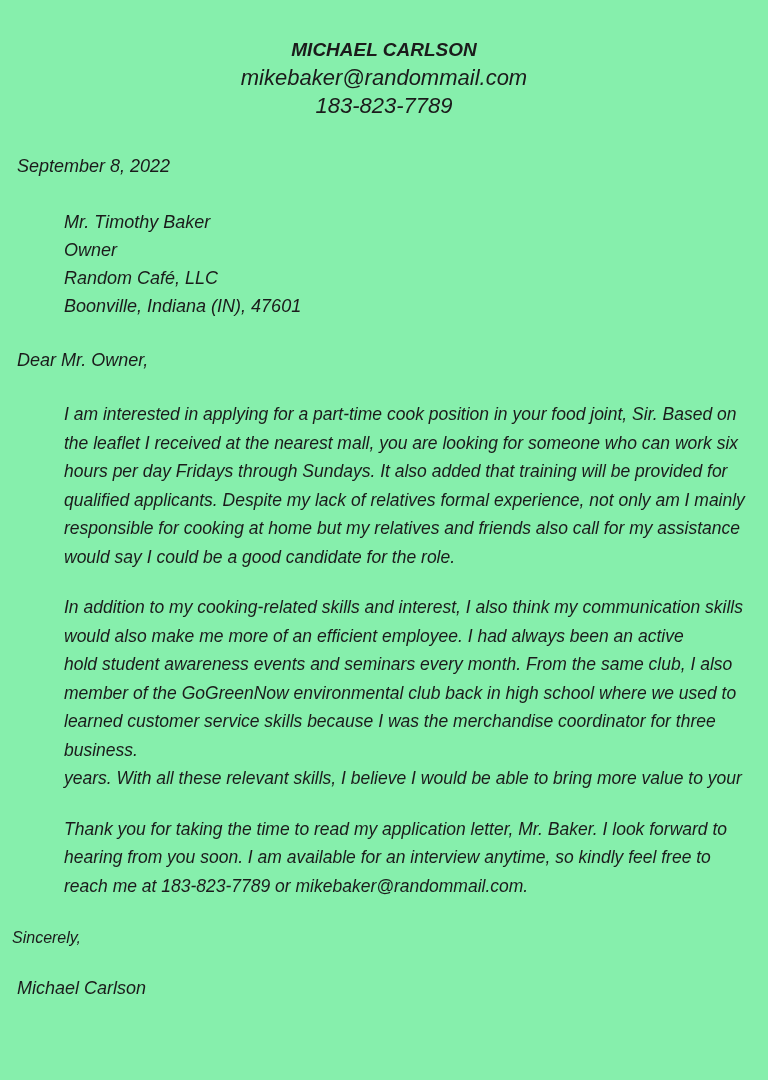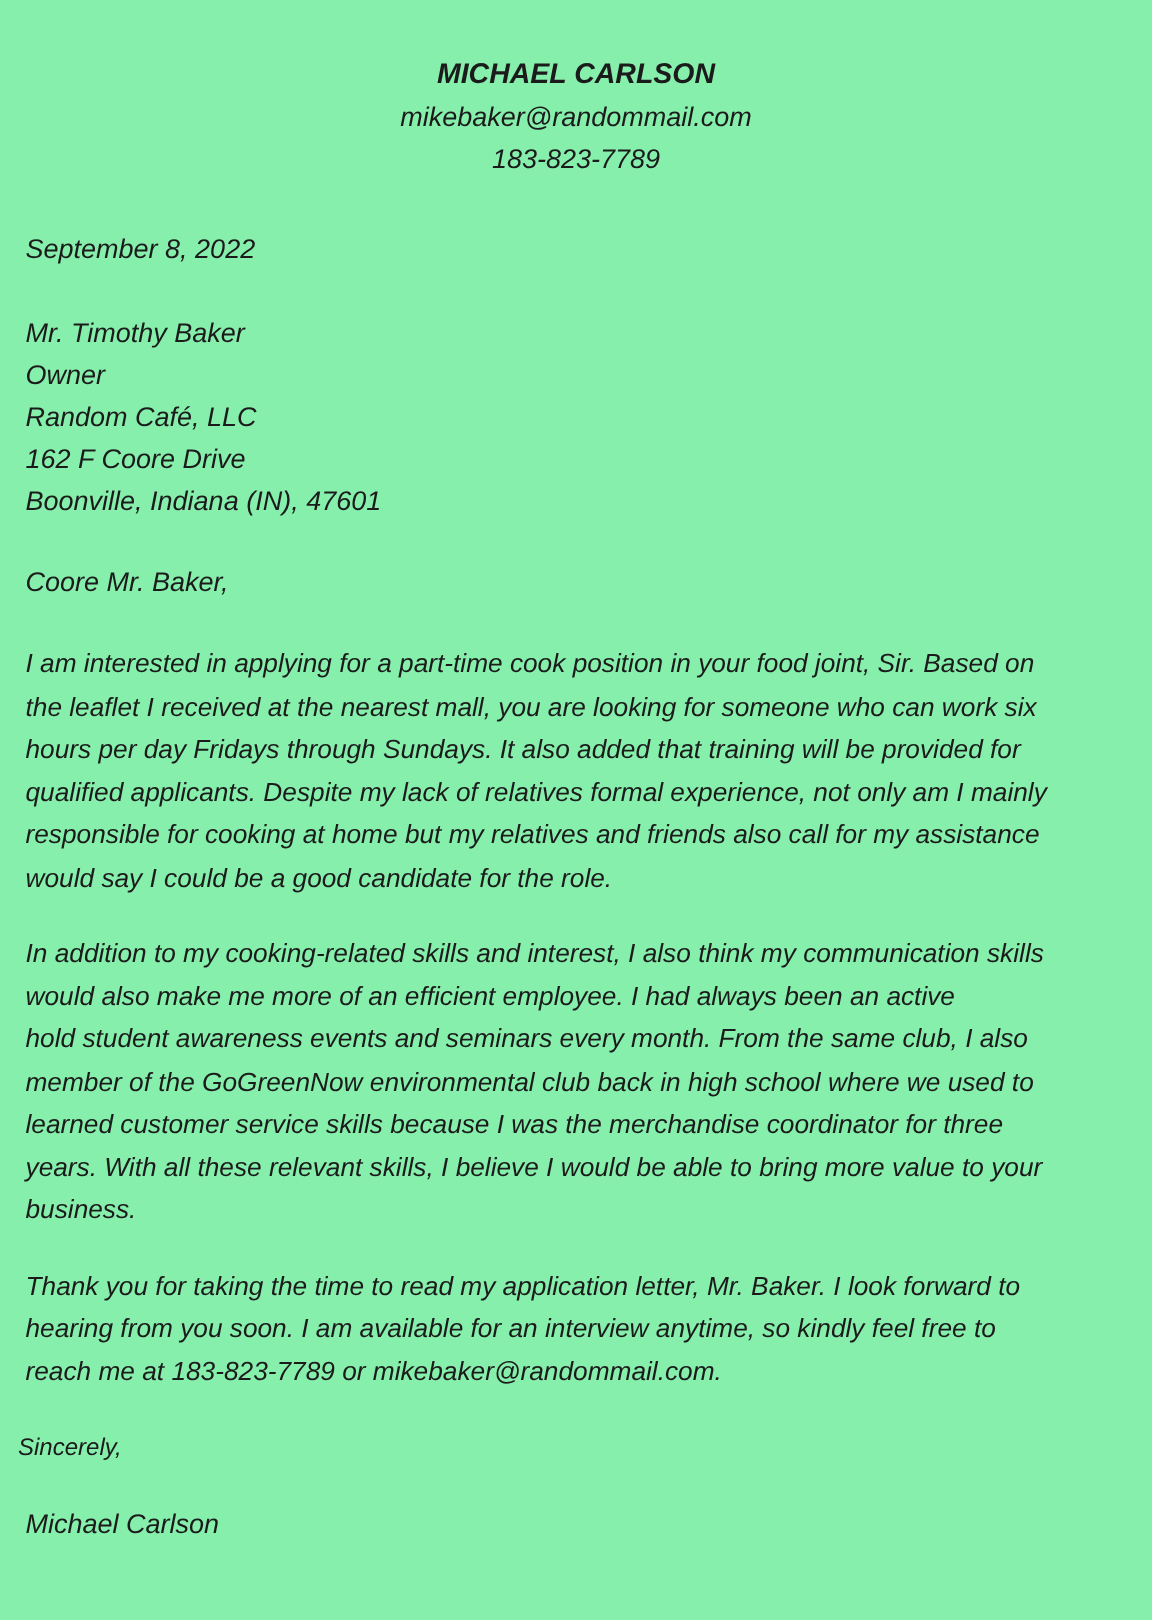--- a/index.html
+++ b/index.html
@@ -20,21 +20,21 @@
   .header {
     text-align: center;
     padding-top: 36px;
   }
   .header .name {
     font-weight: 700;
     font-size: 19px;
     line-height: 28px;
   }
   .header .contact {
-    font-size: 18px;
+    font-size: 22px;
     line-height: 28px;
   }
   .block {
     margin-left: 17px;
   }
   .date {
     margin-top: 32px;
     font-size: 18px;
     line-height: 28px;
   }
@@ -53,20 +53,21 @@
   }
   .para {
     font-size: 17.5px;
     line-height: 28.5px;
   }
   .para + .para {
     margin-top: 22px;
   }
   .line {
     white-space: nowrap;
+    margin-left: 47px;
   }
   .closing {
     margin-top: 24px;
     font-size: 16px;
     line-height: 28px;
     margin-left: 12px;
   }
   .signature {
     margin-top: 22px;
     font-size: 18px;
@@ -90,43 +91,42 @@
     <div class="contact">mikebaker@randommail.com</div>
     <div class="contact">183-823-7789</div>
   </div>
 
   <div class="block date">September 8, 2022</div>
 
   <div class="block recipient">
       <div class="line">Mr. Timothy Baker</div>
       <div class="line">Owner</div>
       <div class="line">Random Café, LLC</div>
-      <div class="line">162 F Coore Drive</div>
       <div class="line">Boonville, Indiana (IN), 47601</div>
     </div>
 
-  <div class="block salutation">Coore Mr. Baker,</div>
+  <div class="block salutation">Dear Mr. Owner,</div>
 
   <div class="block letter-body">
       <div class="para">
         <div class="line">I am interested in applying for a part-time cook position in your food joint, Sir. Based on</div>
         <div class="line">the leaflet I received at the nearest mall, you are looking for someone who can work six</div>
         <div class="line">hours per day Fridays through Sundays. It also added that training will be provided for</div>
         <div class="line">qualified applicants. Despite my lack of relatives formal experience, not only am I mainly</div>
         <div class="line">responsible for cooking at home but my relatives and friends also call for my assistance</div>
         <div class="line">would say I could be a good candidate for the role.</div>
       </div>
       <div class="para">
         <div class="line">In addition to my cooking-related skills and interest, I also think my communication skills</div>
         <div class="line">would also make me more of an efficient employee. I had always been an active</div>
         <div class="line">hold student awareness events and seminars every month. From the same club, I also</div>
         <div class="line">member of the GoGreenNow environmental club back in high school where we used to</div>
         <div class="line">learned customer service skills because I was the merchandise coordinator for three</div>
+        <div class="line">business.</div>
         <div class="line">years. With all these relevant skills, I believe I would be able to bring more value to your</div>
-        <div class="line">business.</div>
       </div>
       <div class="para">
         <div class="line">Thank you for taking the time to read my application letter, Mr. Baker. I look forward to</div>
         <div class="line">hearing from you soon. I am available for an interview anytime, so kindly feel free to</div>
         <div class="line">reach me at 183-823-7789 or mikebaker@randommail.com.</div>
       </div>
     </div>
 
   <div class="block closing">Sincerely,</div>
 

